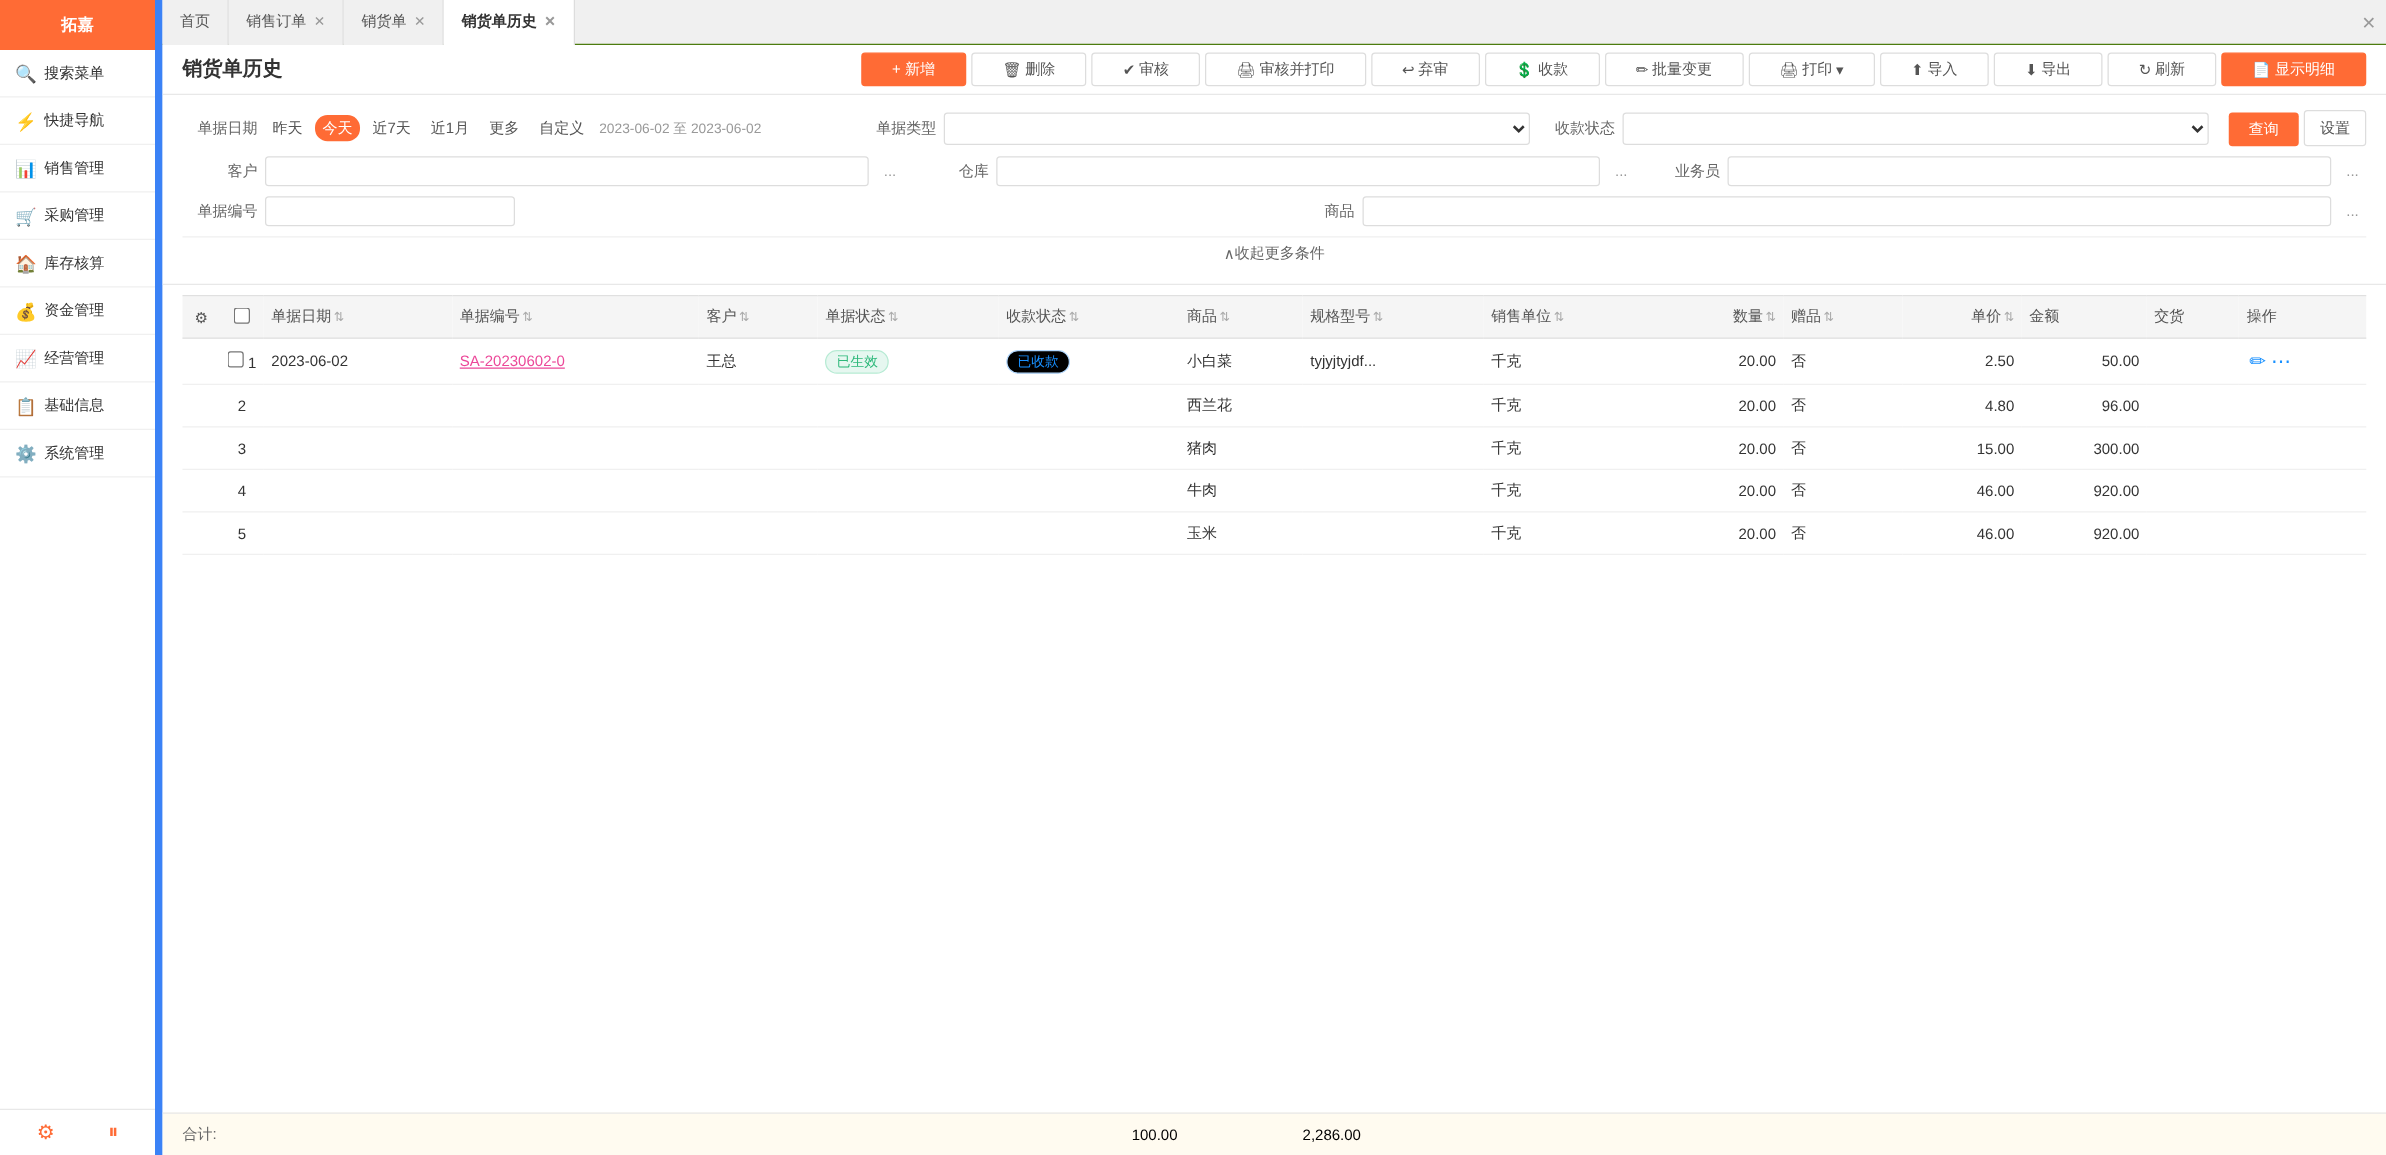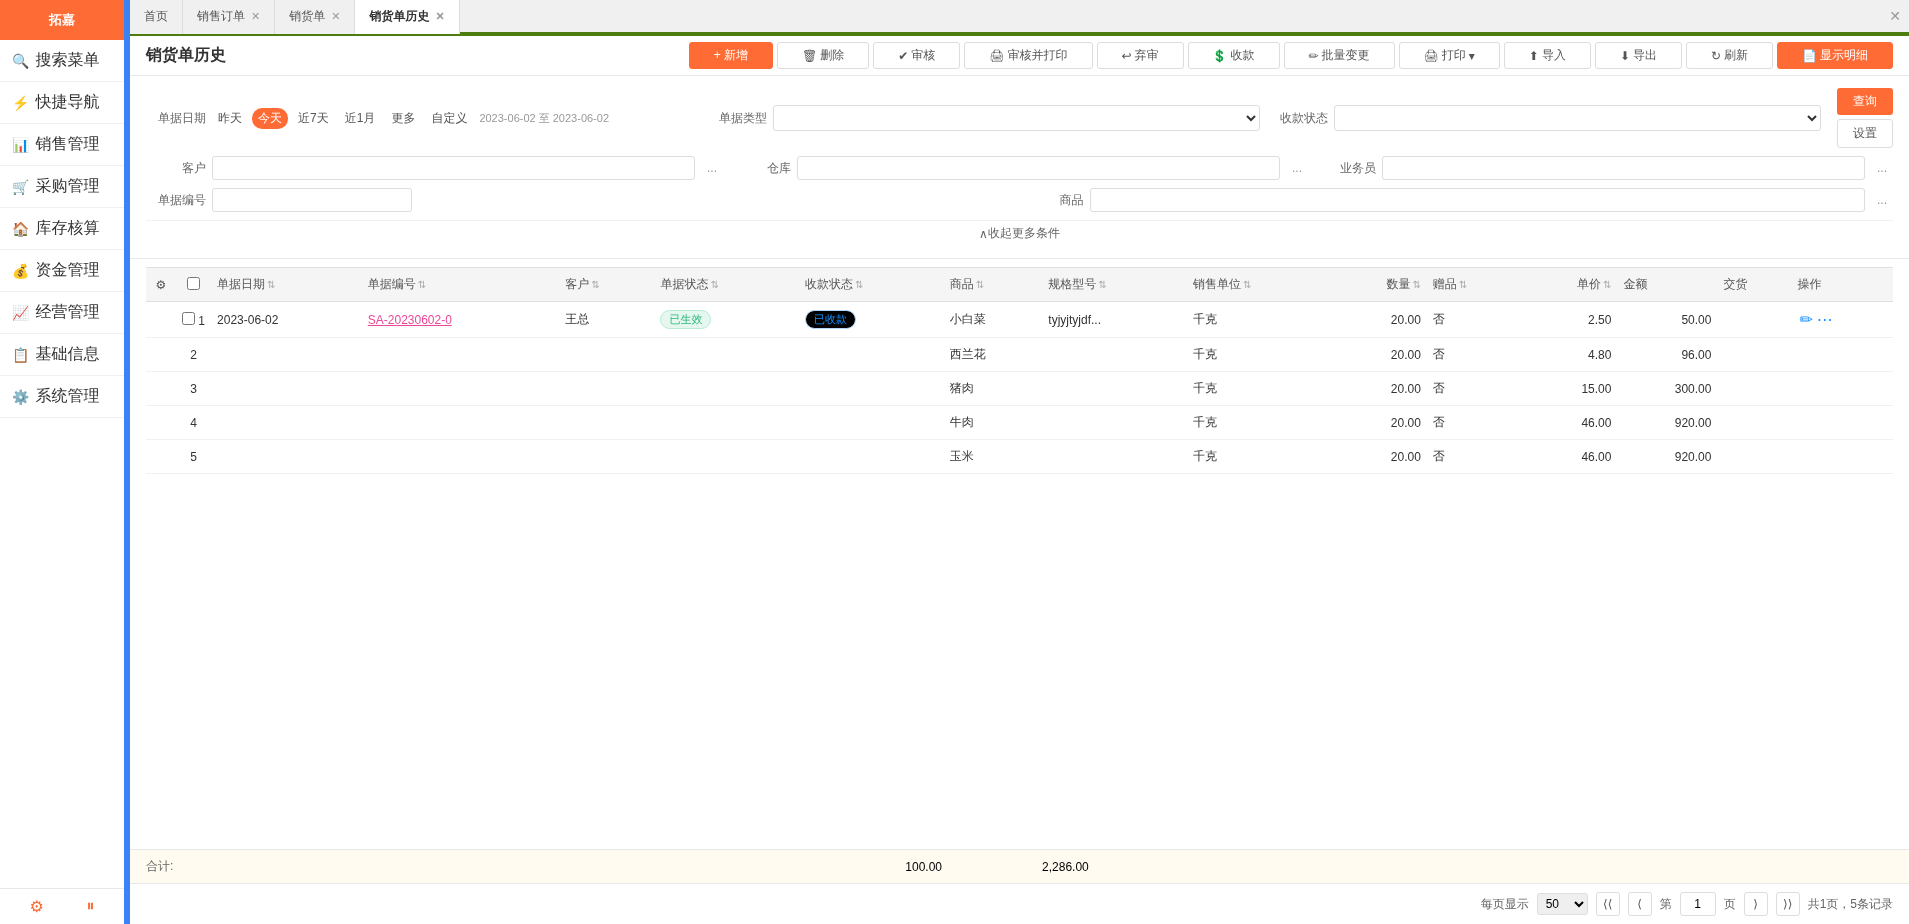--- a/index.html
+++ b/index.html
@@ -26,21 +26,21 @@
     }
     .sidebar-item {
       display: flex;
       align-items: center;
       padding: 10px 12px;
       cursor: pointer;
       color: #333;
       border-bottom: 1px solid #f0f0f0;
     }
     .sidebar-item .icon { margin-right: 6px; font-size: 14px; color: #ff6b35; }
-    .sidebar-item .label { font-size: 16px; }
+    .sidebar-item .label { font-size: 12px; }
     .sidebar-bottom {
       margin-top: auto;
       border-top: 1px solid #e8e8e8;
       padding: 8px;
       display: flex;
       justify-content: space-around;
     }
     .sidebar-bottom-icon { color: #ff6b35; cursor: pointer; font-size: 16px; }
 
     
@@ -49,21 +49,21 @@
       display: flex;
       flex-direction: column;
       overflow: hidden;
     }
 
     
     .tabs-bar {
       display: flex;
       align-items: center;
       background: #f0f0f0;
-      border-bottom: 4px solid #4d7c0f;
+      border-bottom: 1px solid #4d7c0f;
       height: 36px;
       flex-shrink: 0;
     }
     .tab {
       padding: 0 14px;
       height: 36px;
       display: flex;
       align-items: center;
       cursor: pointer;
       border-right: 1px solid #ddd;
@@ -235,23 +235,24 @@
       background: #fff;
       color: #555;
       border: 1px solid #ddd;
       border-radius: 3px;
       padding: 5px 12px;
       cursor: pointer;
       font-size: 12px;
     }
     .filter-actions {
       display: flex;
-      flex-direction: column;
+      flex-direction: row;
       gap: 4px;
       margin-left: 8px;
+      align-items: flex-end;
     }
 
     
     .table-wrapper {
       flex: 1;
       overflow: auto;
       padding: 8px 16px 0;
     }
     table {
       width: 100%;
@@ -719,31 +720,15 @@
     </div>
 
     <div class="summary-row">
       <span class="summary-label">合计:</span>
       <div class="summary-values">
         <span style="margin-left:720px;">100.00</span>
         <span style="margin-left:100px;">2,286.00</span>
       </div>
     </div>
 
-    <div class="pagination">
-      <span class="pagination-label">每页显示</span>
-      <select class="page-size-select">
-        <option value="50" selected="">50</option>
-        <option value="100">100</option>
-      </select>
-      <div class="page-btn">⟨⟨</div>
-      <div class="page-btn">⟨</div>
-
-      <span style="color:#666;">第</span>
-      <input type="text" class="page-input" value="1" style="">
-      <span style="color:#666;">页</span>
-      <div class="page-btn">⟩</div>
-      <div class="page-btn">⟩⟩</div>
-      <span class="page-total">共1页，5条记录</span>
-    </div>
 
   </div>
 </div>
 
 </body></html>

